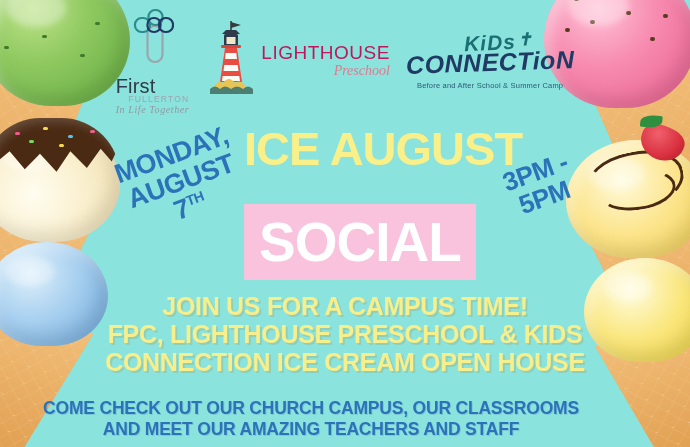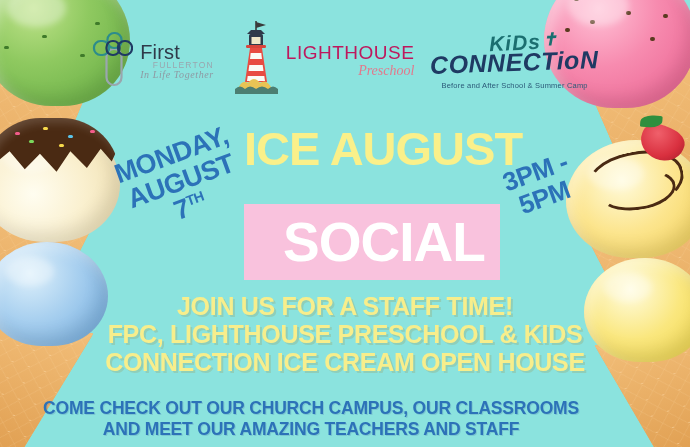--- a/index.html
+++ b/index.html
@@ -205,21 +205,21 @@
     left: 0; top: 14px;
     width: 690px; height: 94px;
     display: flex;
     justify-content: center;
     align-items: center;
     gap: 16px;
     z-index: 30;
   }
 
   
-  #logo-fpc { display: flex; align-items: center; gap: 7px; }
+  #logo-fpc { display: flex; align-items: center; gap: 7px; flex-direction: column; }
   #fpc-text { line-height: 1; }
   .fpc-line {
     font-family: "Liberation Sans", sans-serif;
     font-weight: 400;
     color: #2F3A4A;
     letter-spacing: .2px;
   }
   #fpc-first { font-size: 20px; }
   #fpc-presby { font-size: 20px; margin-top: -2px; }
   #fpc-fullerton {
@@ -311,21 +311,20 @@
     font-family: "Liberation Sans", sans-serif;
   }
   #social-band {
     position: absolute;
     left: 0; top: 78px;
     width: 232px; height: 76px;
     background: #F9C2DD;
     display: flex;
     align-items: center;
     justify-content: center;
-    padding-left: 24px;
   }
   #title-social {
     font-size: 55px;
     font-weight: bold;
     color: #FFFFFF;
     letter-spacing: -1px;
     line-height: 1;
     font-family: "Liberation Sans", sans-serif;
   }
 
@@ -526,21 +525,21 @@
     <div class="date-l2">AUGUST</div>
     <div class="date-l3"><span>7</span><sup>TH</sup></div>
   </div>
 
   <div id="time-block">
     <div class="time-l">3PM -</div>
     <div class="time-l">5PM</div>
   </div>
 
   <div id="body-copy">
-    <span class="bl">JOIN US FOR A STAFF TIME!</span>
+    <span class="bl">JOIN US FOR A CAMPUS TIME!</span>
     <span class="bl">FPC, LIGHTHOUSE PRESCHOOL &amp; KIDS</span>
     <span class="bl">CONNECTION ICE CREAM OPEN HOUSE</span>
   </div>
 
   <div id="footer-copy">
     <span class="fl">COME CHECK OUT OUR  CHURCH CAMPUS, OUR CLASSROOMS</span>
     <span class="fl">AND MEET OUR AMAZING TEACHERS AND STAFF</span>
   </div>
 
 </div>

